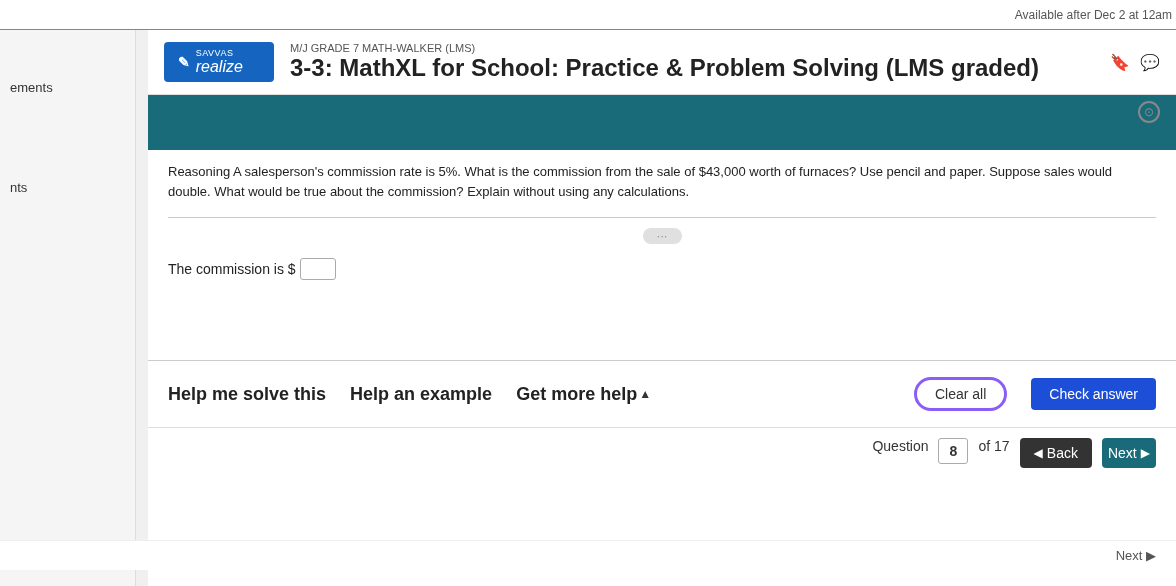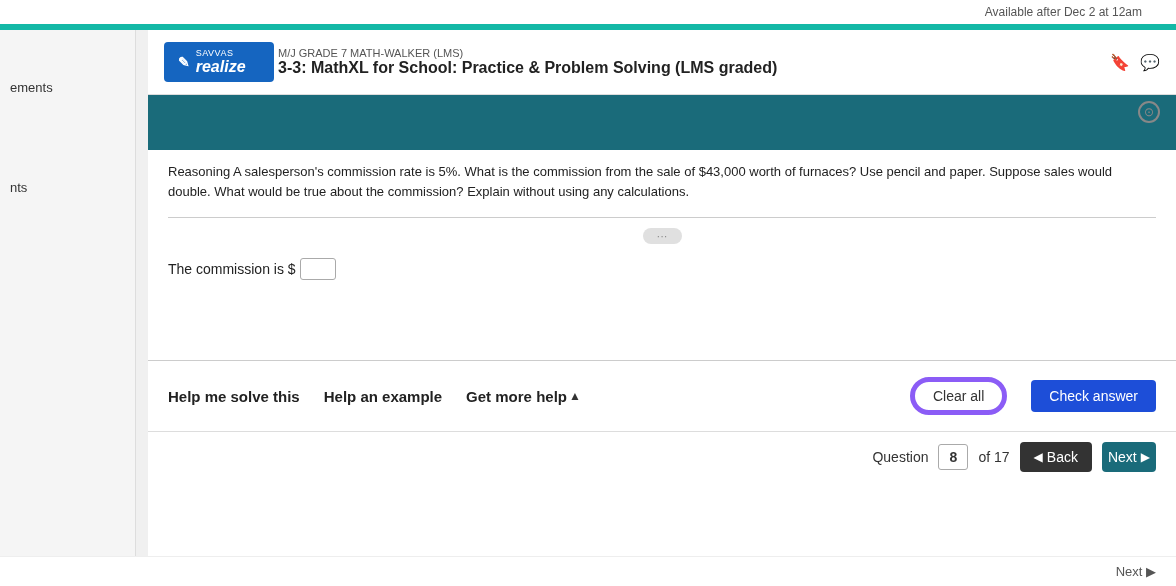--- a/index.html
+++ b/index.html
@@ -14,24 +14,24 @@
 
     .top-bar {
       position: absolute;
       top: 0;
       right: 0;
       width: 100%;
       background: #fff;
       display: flex;
       align-items: center;
       justify-content: flex-end;
-      padding: 6px 34px;
+      padding: 6px 4px;
       font-size: 12px;
       color: #333;
-      border-bottom: 6px solid #14b8a6;
+      border-bottom: 1px solid #14b8a6;
       height: 30px;
     }
 
     .available-text {
       color: #555;
       font-size: 12px;
     }
 
     .left-sidebar {
       position: absolute;
@@ -94,35 +94,35 @@
     .realize-btn .savvas-text {
       font-size: 9px;
       font-weight: normal;
       display: block;
       text-align: left;
       letter-spacing: 0.5px;
     }
 
     .realize-btn .realize-text {
       font-size: 16px;
-      font-weight: bold;
+      font-weight: normal;
       font-style: italic;
     }
 
     .header-text {
-      margin-left: 4px;
+      margin-left: 16px;
     }
 
     .header-subtitle {
       font-size: 11px;
       color: #555;
     }
 
     .header-title {
-      font-size: 16px;
+      font-size: 24px;
       font-weight: bold;
       color: #222;
     }
 
     .header-icons {
       margin-left: auto;
       display: flex;
       gap: 10px;
       align-items: center;
     }
@@ -211,33 +211,33 @@
     .actions-row {
       display: flex;
       align-items: center;
       padding: 16px 20px;
       gap: 24px;
       border-top: 1px solid #ccc;
       margin-top: 80px;
     }
 
     .action-link {
-      font-size: 15px;
+      font-size: 18px;
       font-weight: bold;
       color: #222;
       cursor: pointer;
       text-decoration: none;
       background: none;
       border: none;
       padding: 0;
     }
 
     .clear-all-btn {
       margin-left: auto;
-      border: 5px solid #8b5cf6;
+      border: 3px solid #8b5cf6;
       background: #fff;
       border-radius: 20px;
       padding: 6px 18px;
       font-size: 14px;
       cursor: pointer;
       color: #333;
     }
 
     .check-answer-btn {
       background: #1d4ed8;
@@ -263,21 +263,21 @@
       border-radius: 4px;
       padding: 8px 16px;
       font-size: 14px;
       cursor: pointer;
       color: #333;
     }
 
     .question-nav {
       margin-left: auto;
       display: flex;
-      align-items: center;
+      align-items: flex-start;
       gap: 10px;
       font-size: 14px;
       color: #333;
     }
 
     .question-number-box {
       border: 1px solid #aaa;
       border-radius: 3px;
       width: 30px;
       height: 26px;
@@ -309,21 +309,21 @@
       padding: 7px 6px;
       font-size: 14px;
       cursor: pointer;
       display: flex;
       align-items: center;
       gap: 4px;
     }
 
     .bottom-footer {
       position: absolute;
-      bottom: 0;
+      bottom: 16px;
       right: 0;
       width: 100%;
       height: 30px;
       background: #fff;
       display: flex;
       align-items: center;
       justify-content: flex-end;
       padding-right: 20px;
       border-top: 1px solid #eee;
     }

